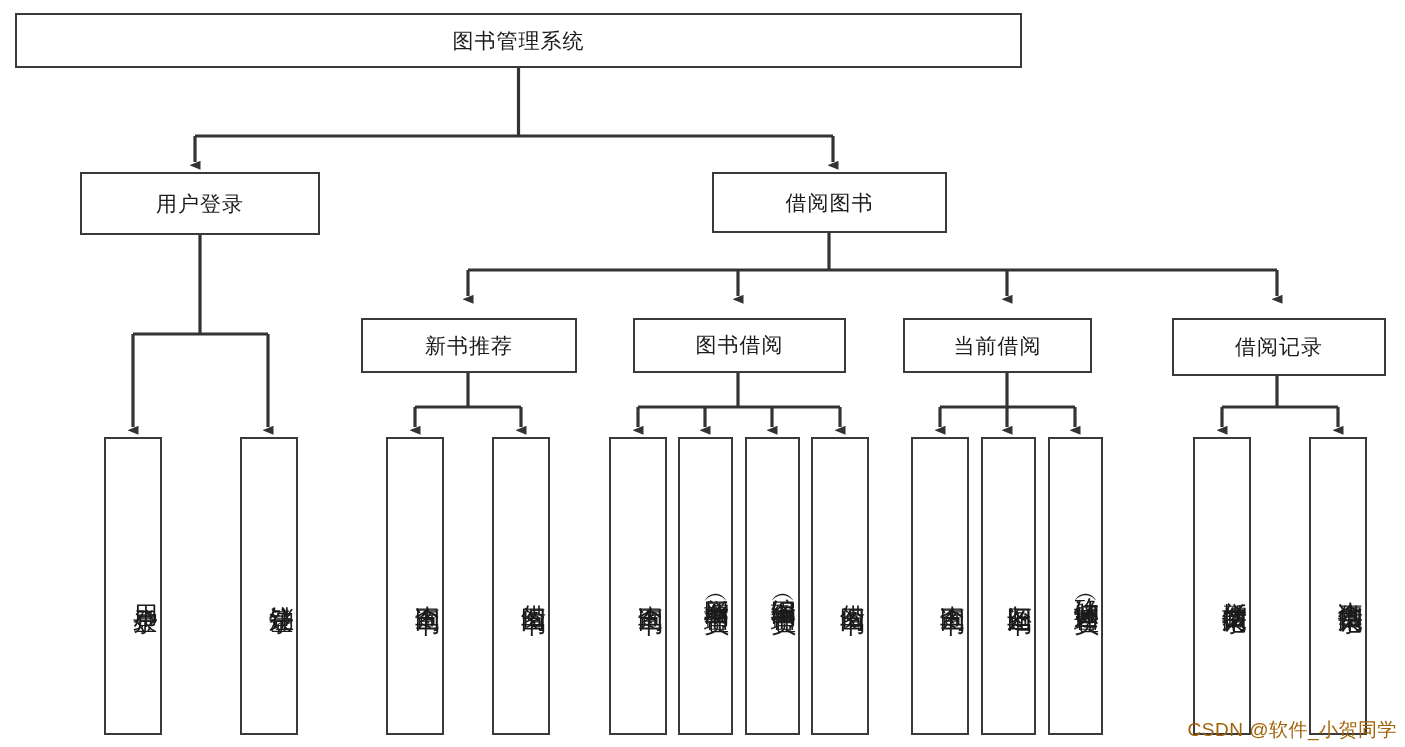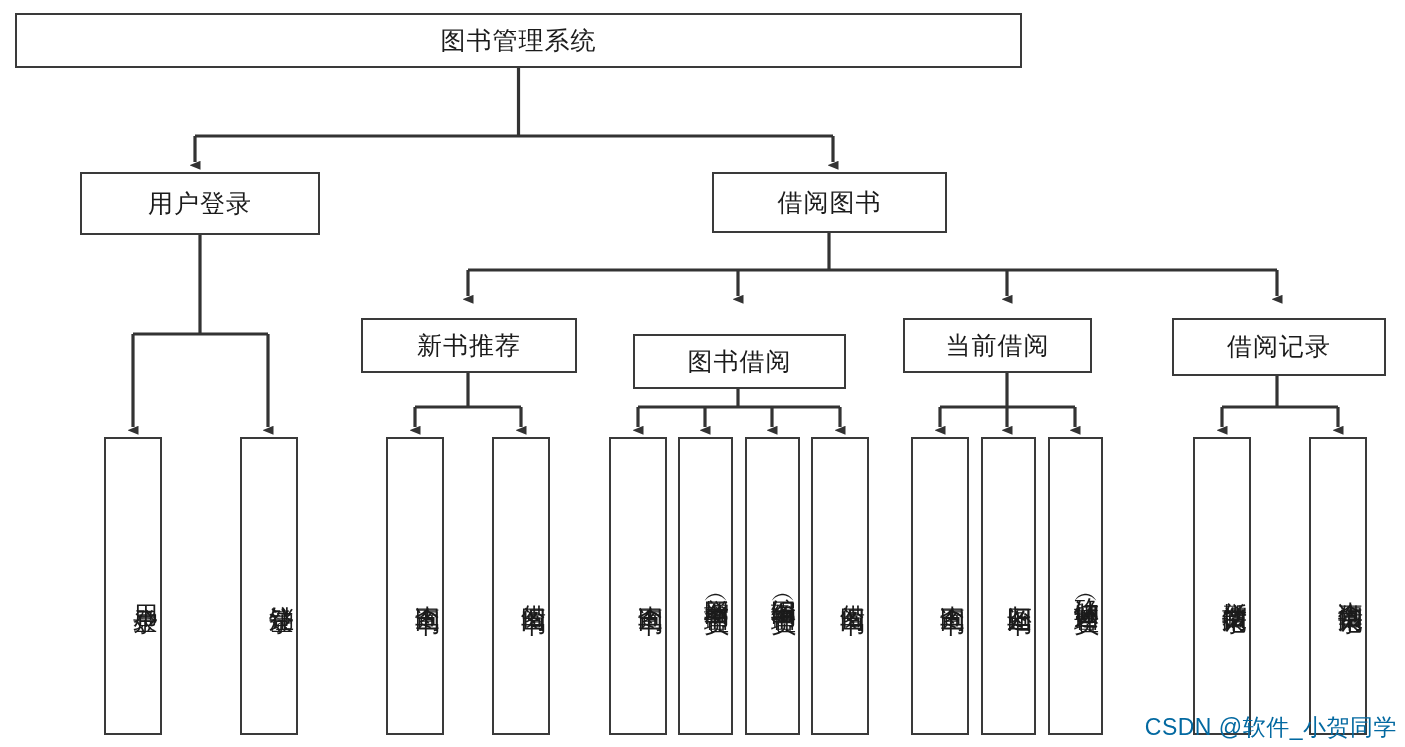--- a/index.html
+++ b/index.html
@@ -30,21 +30,21 @@
     box-sizing: border-box;
     background: #ffffff;
     border: 2.5px solid #3a3a3a;
     display: flex;
     align-items: center;
     justify-content: center;
     color: #1b1b1b;
     z-index: 2;
   }
   .node-h {
-    font-size: 25px;
+    font-size: 21px;
     letter-spacing: 1px;
     line-height: 1.1;
     white-space: nowrap;
     align-items: center;
   }
   .node-v {
     writing-mode: vertical-rl;
     text-orientation: upright;
     align-items: flex-start;
     justify-content: center;
@@ -53,22 +53,22 @@
     line-height: 1.18;
     letter-spacing: 2px;
   }
   .node-v.tall {
     padding-top: 2px;
   }
   .watermark {
     position: absolute;
     right: 8px;
     bottom: 4px;
-    font-size: 23px;
-    color: #0369a1;
+    font-size: 19px;
+    color: #a16207;
     letter-spacing: 0.5px;
     white-space: nowrap;
     z-index: 5;
   }
 </style>
 </head>
 <body>
 
 <div id="canvas">
 
@@ -131,21 +131,21 @@
   </div>
 
   <div class="node node-h" style="left:712px; top:172px; width:235px; height:61px;">
     <span>借阅图书</span>
   </div>
 
   <div class="node node-h" style="left:361px; top:318px; width:216px; height:55px;">
     <span>新书推荐</span>
   </div>
 
-  <div class="node node-h" style="left:633px; top:334px; width:213px; height:55px;">
+  <div class="node node-h" style="left:633px; top:318px; width:213px; height:55px;font-family:Liberation Serif, serif;">
     <span>图书借阅</span>
   </div>
 
   <div class="node node-h" style="left:903px; top:318px; width:189px; height:55px;">
     <span>当前借阅</span>
   </div>
 
   <div class="node node-h" style="left:1172px; top:318px; width:214px; height:58px;">
     <span>借阅记录</span>
   </div>

